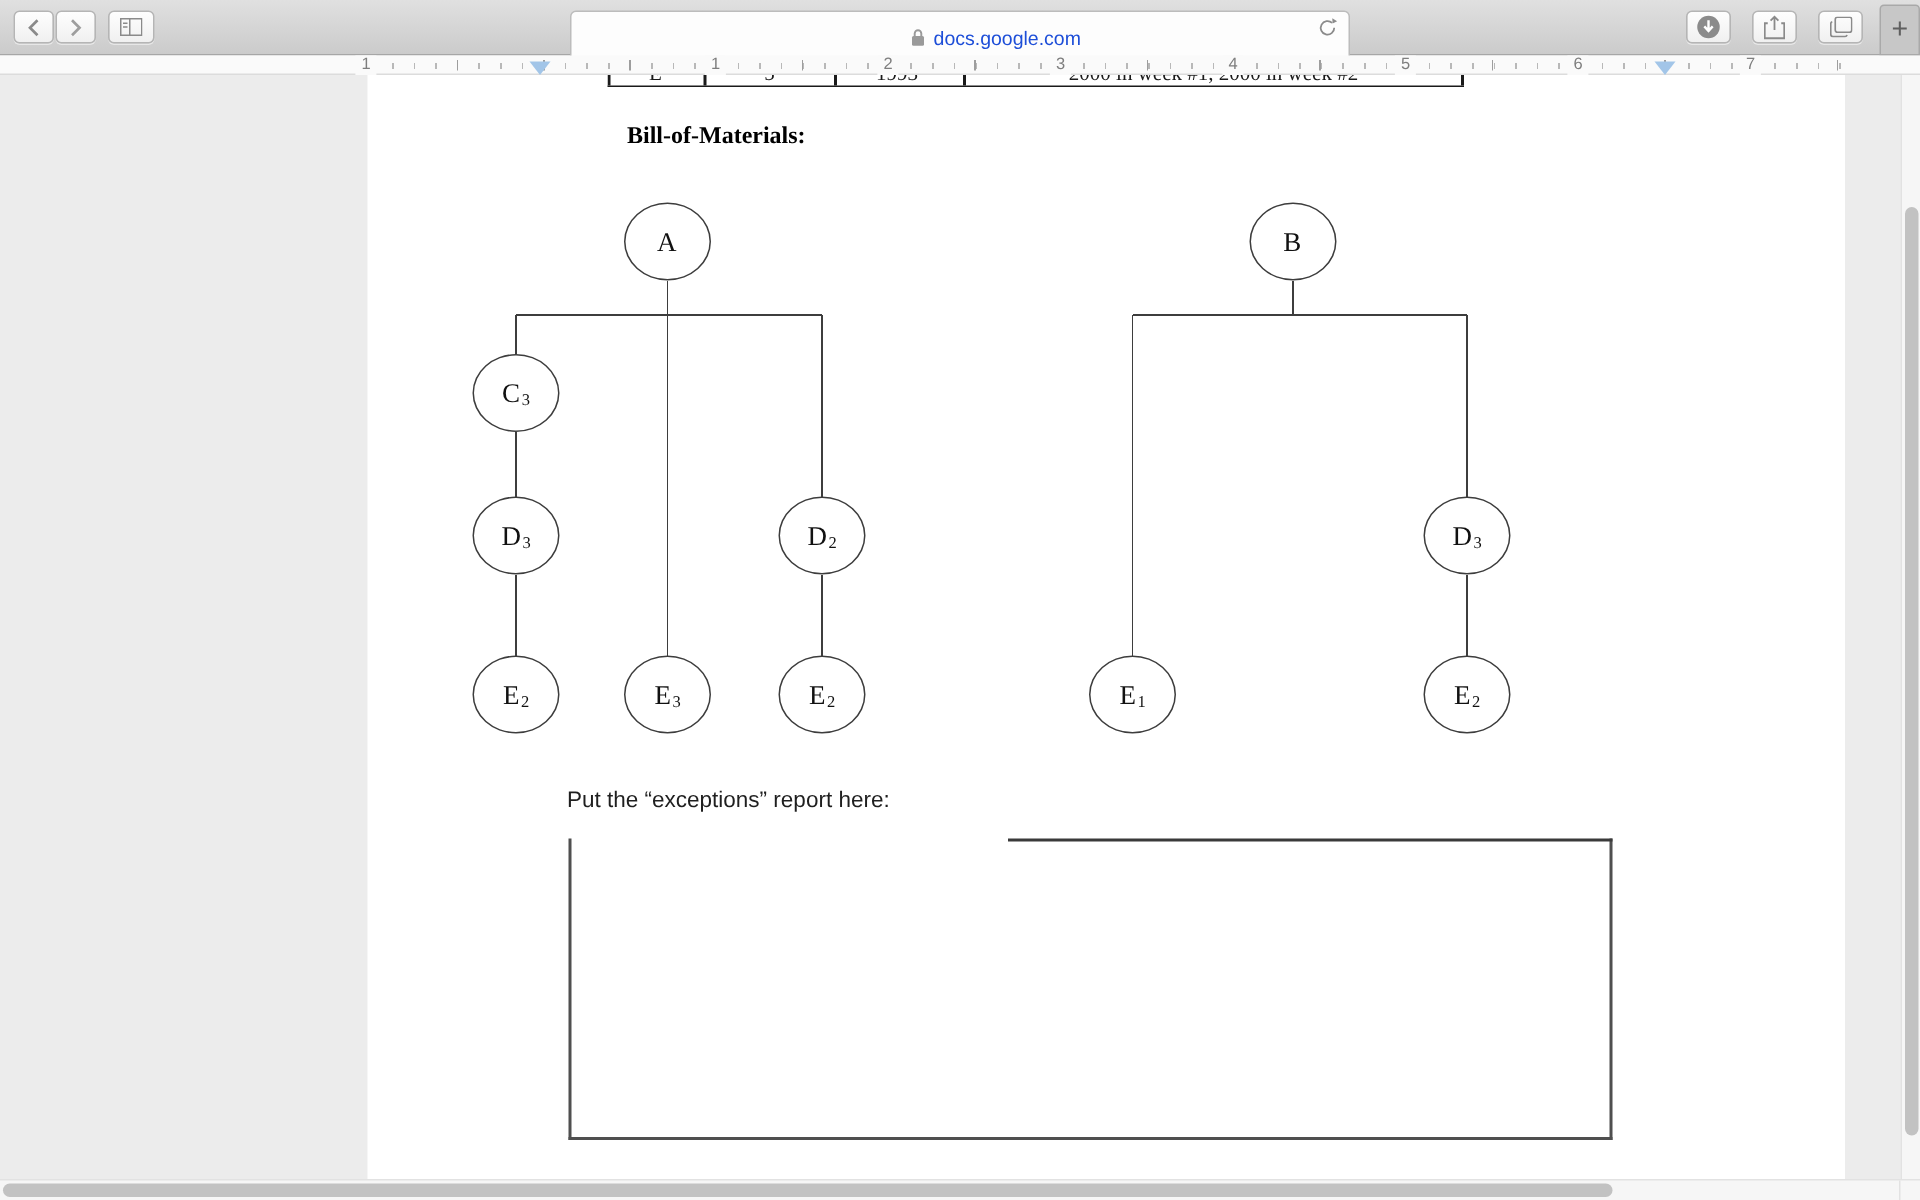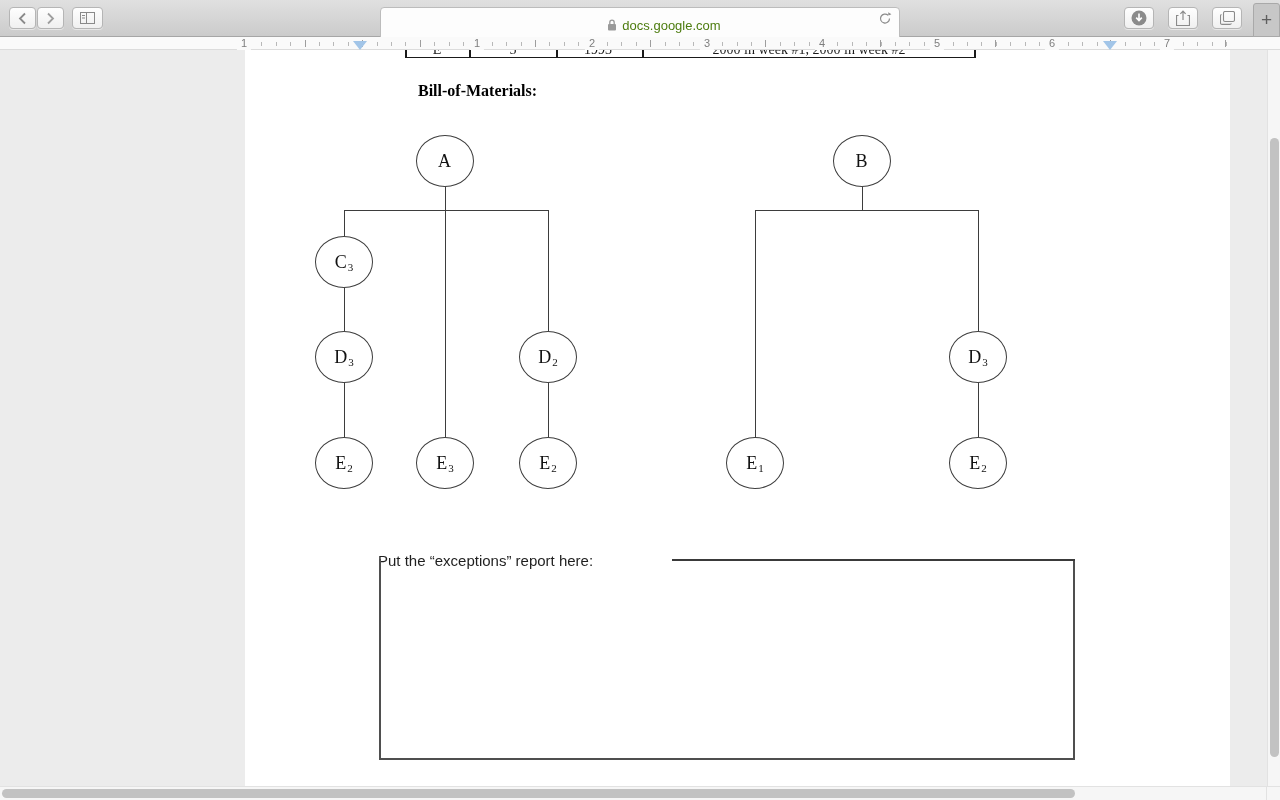--- a/index.html
+++ b/index.html
@@ -17,21 +17,21 @@
   .btn-side { left:72px; width:31px; }
   .btn-dl   { left:1124px; width:30px; }
   .btn-share{ left:1168px; width:30px; }
   .btn-tabs { left:1212px; width:30px; }
   .btn-plus { left:1253px; top:3px; width:27px; height:34px; border-radius:3px 3px 0 0;
     background:#c7c7c7; border:1px solid #a9a9a9; font-size:19px; color:#5f5f5f;
     position:absolute; display:flex; align-items:center; justify-content:center; }
 
   .url-bar { position:absolute; left:380px; top:7px; width:520px; height:36px;
     background:#fdfdfd; border:1px solid #bcbcbc; border-radius:4px;
-    display:flex; align-items:center; justify-content:center; font-size:13px; color:#4d7c0f;padding-left:48px; }
+    display:flex; align-items:center; justify-content:center; font-size:13px; color:#1d4ed8;padding-left:48px; }
   .url-bar .lock { margin-right:5px; display:flex; }
   .url-bar .reload { position:absolute; right:7px; top:3px; display:flex; }
 
   
   .ruler { position:absolute; top:37px; left:0; right:0; height:13px; background:#fafafa;
     border-bottom:1px solid #dcdcdc; }
   .ticks { position:absolute; top:37px; left:247px; width:983px; height:13px;
     background-image:
       repeating-linear-gradient(to right,#9d9d9d 0 1px,transparent 1px 57.5px),
       repeating-linear-gradient(to right,#b8b8b8 0 1px,transparent 1px 14.4px);
@@ -59,21 +59,21 @@
   .bom { position:absolute; left:173px; top:32px; font-family:"Liberation Serif",serif;
     font-weight:bold; font-size:16px; color:#000; }
 
   .tree-lines { position:absolute; left:0; top:0; }
 
   .node { position:absolute; width:58px; height:52px; border:1px solid #3d3d3d; border-radius:50%;
     background:#fff; display:flex; align-items:center; justify-content:center;
     font-family:"Liberation Serif",serif; font-size:18px; color:#111; }
   .node .ns { font-size:11px; position:relative; top:5px; margin-left:1px; }
 
-  .caption { position:absolute; left:133px; top:502px; font-size:15px; color:#1f1f1f; }
+  .caption { position:absolute; left:133px; top:475px; font-size:15px; color:#1f1f1f; }
 
   .xbox { position:absolute; left:134px; top:509px; width:696px; height:201px;
     border-left:2px solid #4f4f4f; border-right:2px solid #4f4f4f; border-bottom:2px solid #4f4f4f; }
   .xbox-top { position:absolute; left:427px; top:509px; width:403px; height:2px; background:#3a3a3a; }
 
   
   .vscroll { position:absolute; top:50px; right:0; bottom:14px; width:13px;
     background:#f6f6f6; border-left:1px solid #e2e2e2; }
   .vthumb { position:absolute; top:88px; left:2px; width:9px; height:619px;
     background:#c2c2c2; border-radius:5px; }

